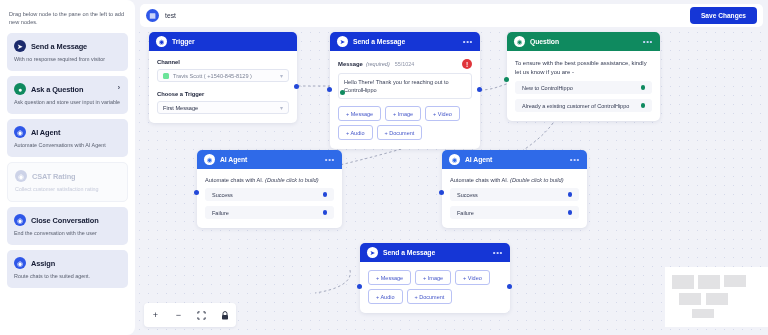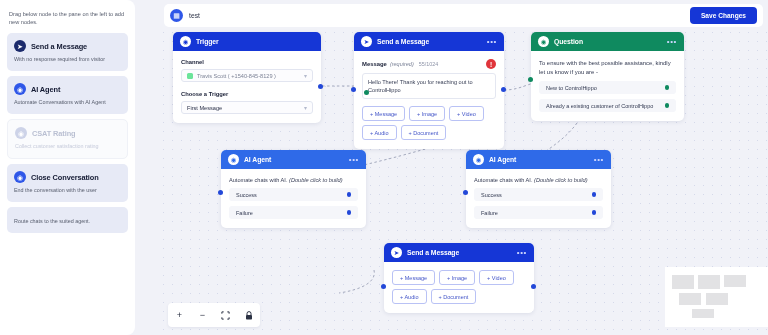--- a/index.html
+++ b/index.html
@@ -2,21 +2,21 @@
 <html><head>
 <meta charset="utf-8">
 <style>
   * { box-sizing: border-box; margin: 0; padding: 0; }
   html, body {
     width: 768px; height: 335px;
     font-family: "Liberation Sans", sans-serif;
     background: #f1f2f8;
     overflow: hidden;
   }
-  #app { position: relative; width: 768px; height: 335px; display: flex; gap: 24px; }
+  #app { position: relative; width: 768px; height: 335px; display: flex; }
 
   
   .sidebar {
     width: 135px; height: 335px; flex: 0 0 135px;
     background: #ffffff;
     border-radius: 0 8px 8px 0;
     padding: 8px 7px 4px 7px;
     position: relative; z-index: 5;
   }
   .sb-hint {
@@ -196,20 +196,28 @@
     <div class="sb-hint">Drag below node to the pane on the left to add new nodes.</div>
 
     <div class="sb-card">
       <div class="sb-row">
         <span class="sb-ico ic-navy">➤</span>
         <span class="sb-title">Send a Message</span>
       </div>
       <div class="sb-desc">With no response required from visitor</div>
     </div>
 
+    <div class="sb-card">
+      <div class="sb-row">
+        <span class="sb-ico ic-green">●</span>
+        <span class="sb-title">Ask a Question</span>
+      </div>
+      <div class="sb-chev">›</div>
+      <div class="sb-desc">Ask question and store user input in variable</div>
+    </div>
 
     <div class="sb-card">
       <div class="sb-row">
         <span class="sb-ico ic-blue">◉</span>
         <span class="sb-title">AI Agent</span>
       </div>
       <div class="sb-desc">Automate Conversations with AI Agent</div>
     </div>
 
     <div class="sb-card disabled">
@@ -222,20 +230,24 @@
 
     <div class="sb-card">
       <div class="sb-row">
         <span class="sb-ico ic-blue">◉</span>
         <span class="sb-title">Close Conversation</span>
       </div>
       <div class="sb-desc">End the conversation with the user</div>
     </div>
 
     <div class="sb-card">
+      <div class="sb-row">
+        <span class="sb-ico ic-blue">◉</span>
+        <span class="sb-title">Assign</span>
+      </div>
       <div class="sb-desc">Route chats to the suited agent.</div>
     </div>
   </div>
 
   <div class="right">
 
     <div class="topbar">
       <span class="tb-ico">▦</span>
       <span class="tb-title">test</span>
       <button class="tb-save">Save Changes</button>

